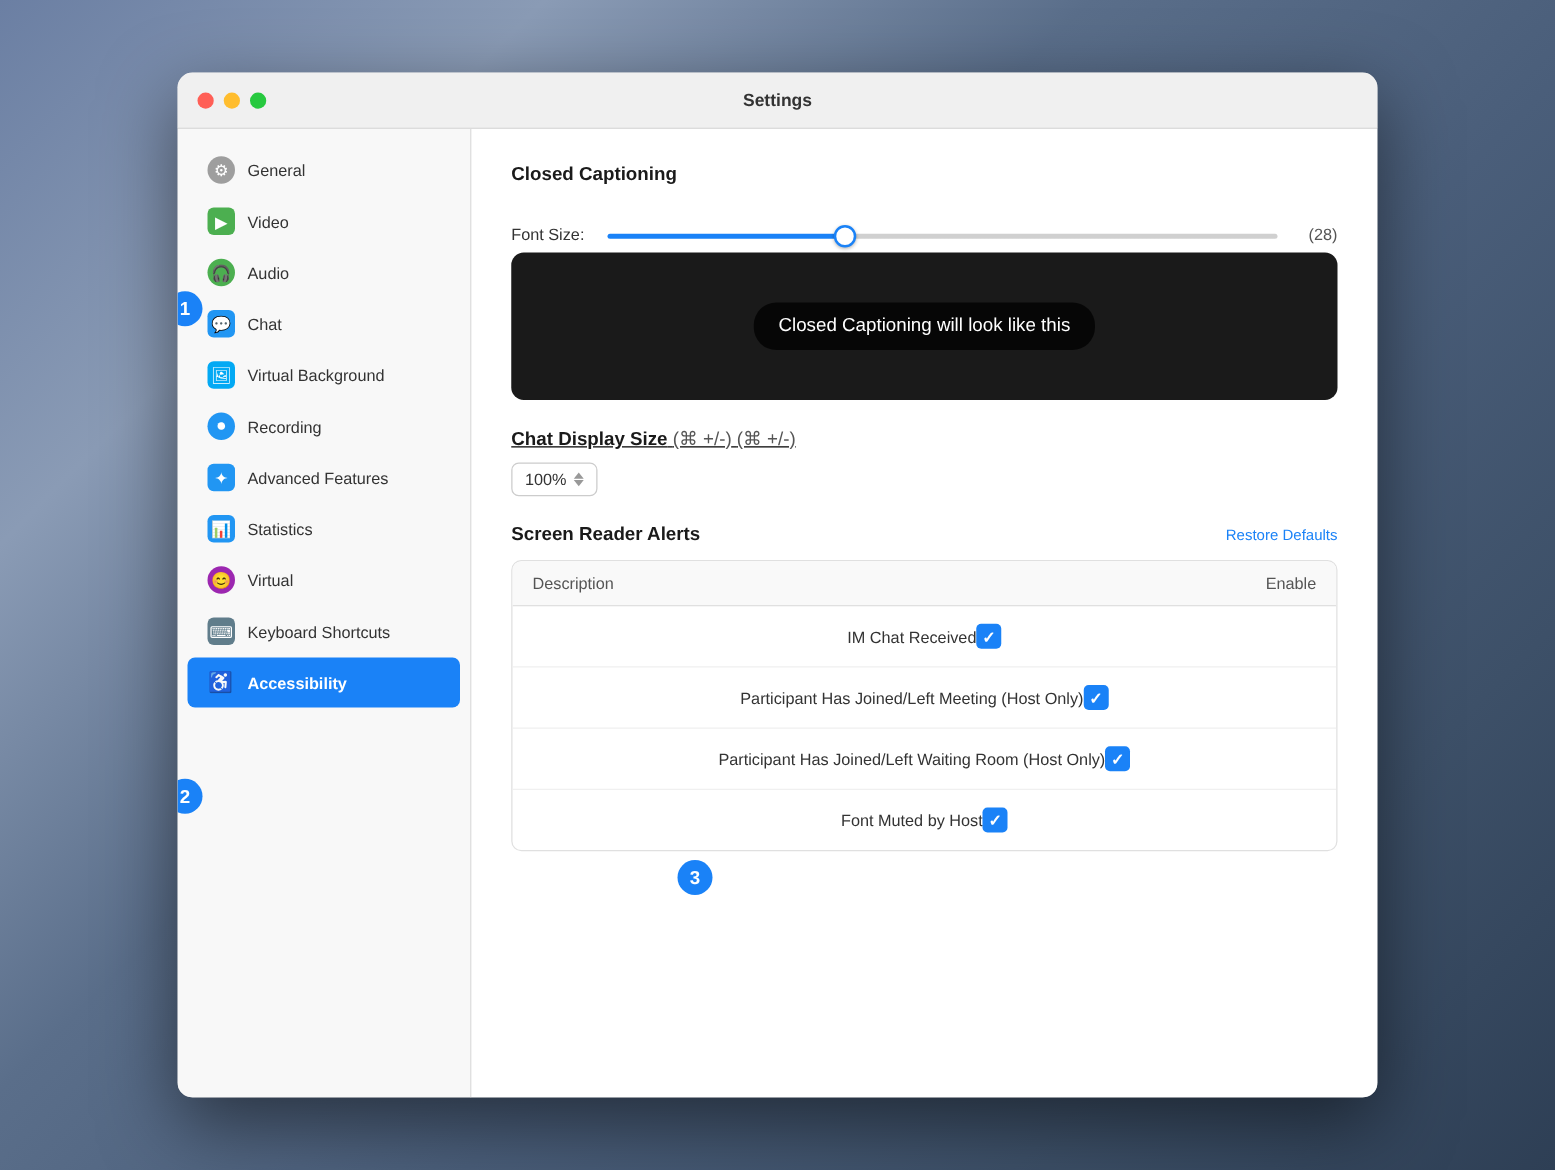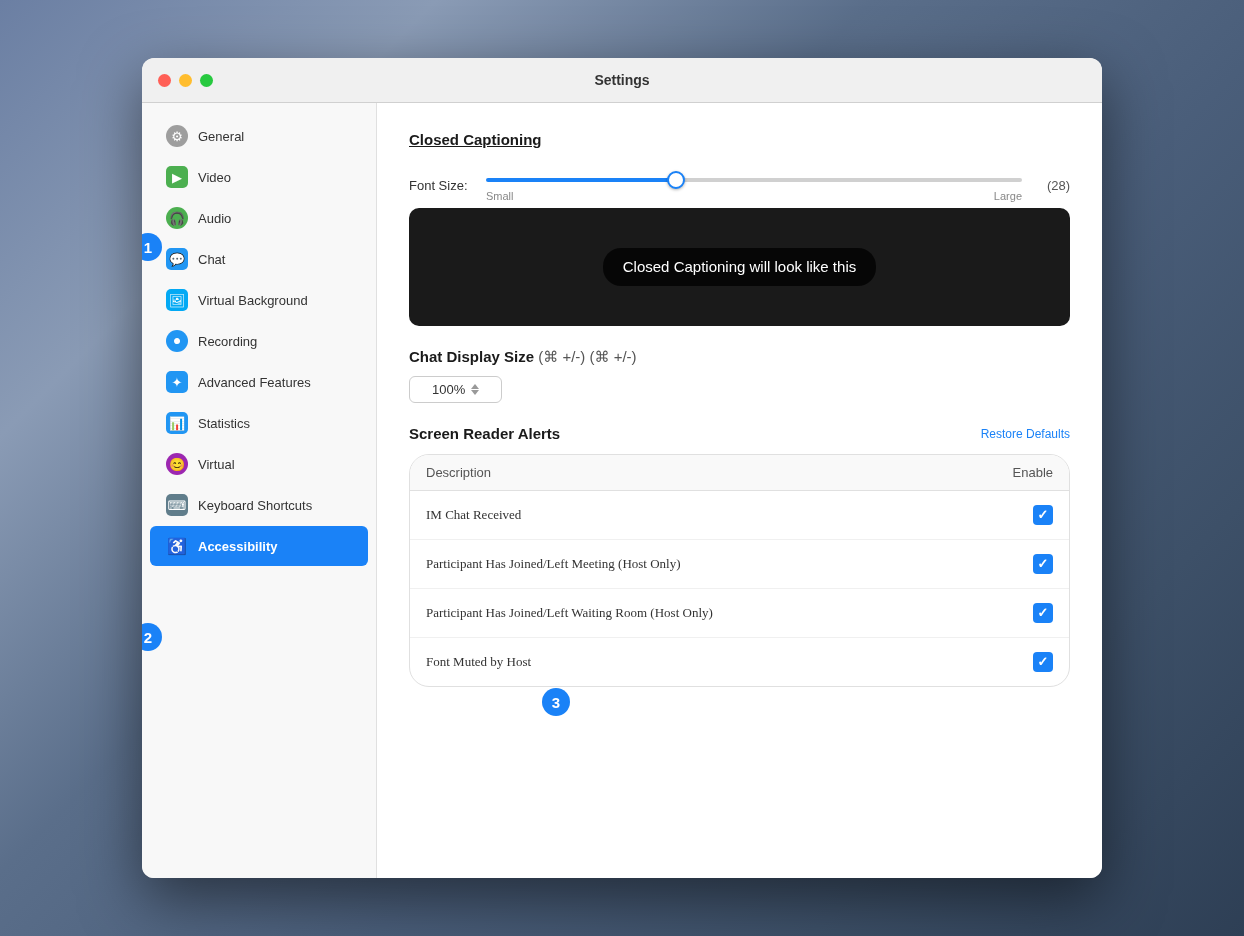--- a/index.html
+++ b/index.html
@@ -145,22 +145,21 @@
       flex: 1;
       padding: 28px 32px;
       overflow-y: auto;
       background: white;
     }
 
     .section-title {
       font-size: 15px;
       font-weight: 700;
       color: #1a1a1a;
-      margin-bottom: 20px;
-      text-decoration: underline;
+      margin-bottom: 30px;
     }
 
     
     .font-size-row {
       display: flex;
       align-items: center;
       gap: 12px;
       margin-bottom: 6px;
     }
 
@@ -233,35 +232,36 @@
 
     .caption-text {
       color: white;
       font-size: 15px;
       font-weight: 400;
     }
 
     
     .chat-display-section {
       margin-bottom: 22px;
+      text-decoration: underline;
     }
 
     .chat-display-title {
       font-size: 15px;
       font-weight: 700;
       color: #1a1a1a;
       margin-bottom: 10px;
     }
 
     .dropdown-container {
       display: inline-flex;
       align-items: center;
       border: 1px solid #ccc;
       border-radius: 6px;
-      padding: 5px 22px;
+      padding: 5px 10px;
       background: white;
       cursor: pointer;
       gap: 6px;
     }
 
     .dropdown-value {
       font-size: 13px;
       color: #333;
     }
 
@@ -306,21 +306,21 @@
 
     .restore-defaults {
       font-size: 12px;
       color: #1a82f7;
       cursor: pointer;
       text-decoration: none;
     }
 
     .alerts-table {
       border: 1px solid #e0e0e0;
-      border-radius: 20px;
+      border-radius: 8px;
       overflow: hidden;
     }
 
     .table-header {
       display: flex;
       justify-content: space-between;
       align-items: center;
       padding: 10px 16px;
       background: #f9f9f9;
       border-bottom: 1px solid #e0e0e0;
@@ -333,26 +333,25 @@
     }
 
     .col-enable {
       font-size: 13px;
       color: #555;
       font-weight: 500;
     }
 
     .table-row-item {
       display: flex;
-      justify-content: space-between;
+      justify-content: center;
       align-items: center;
       padding: 14px 16px;
       border-bottom: 1px solid #f0f0f0;
       position: relative;
-      font-family: Liberation Serif, serif;
     }
 
     .table-row-item:last-child {
       border-bottom: none;
     }
 
     .row-description {
       font-size: 13px;
       color: #333;
     }
@@ -486,24 +485,20 @@
 
     <div class="content-area">
 
       <div>
         <div class="section-title">Closed Captioning</div>
 
         <div class="font-size-row">
           <span class="font-size-label">Font Size:</span>
           <div class="slider-container">
             <input type="range" min="0" max="100" value="35" style="width: 100%;">
-            <div class="slider-labels">
-              <span>Small</span>
-              <span>Large</span>
-            </div>
           </div>
           <span class="font-size-value">(28)</span>
         </div>
 
         <div class="caption-preview">
           <div class="caption-text-bubble">
             <span class="caption-text">Closed Captioning will look like this</span>
           </div>
         </div>
       </div>

